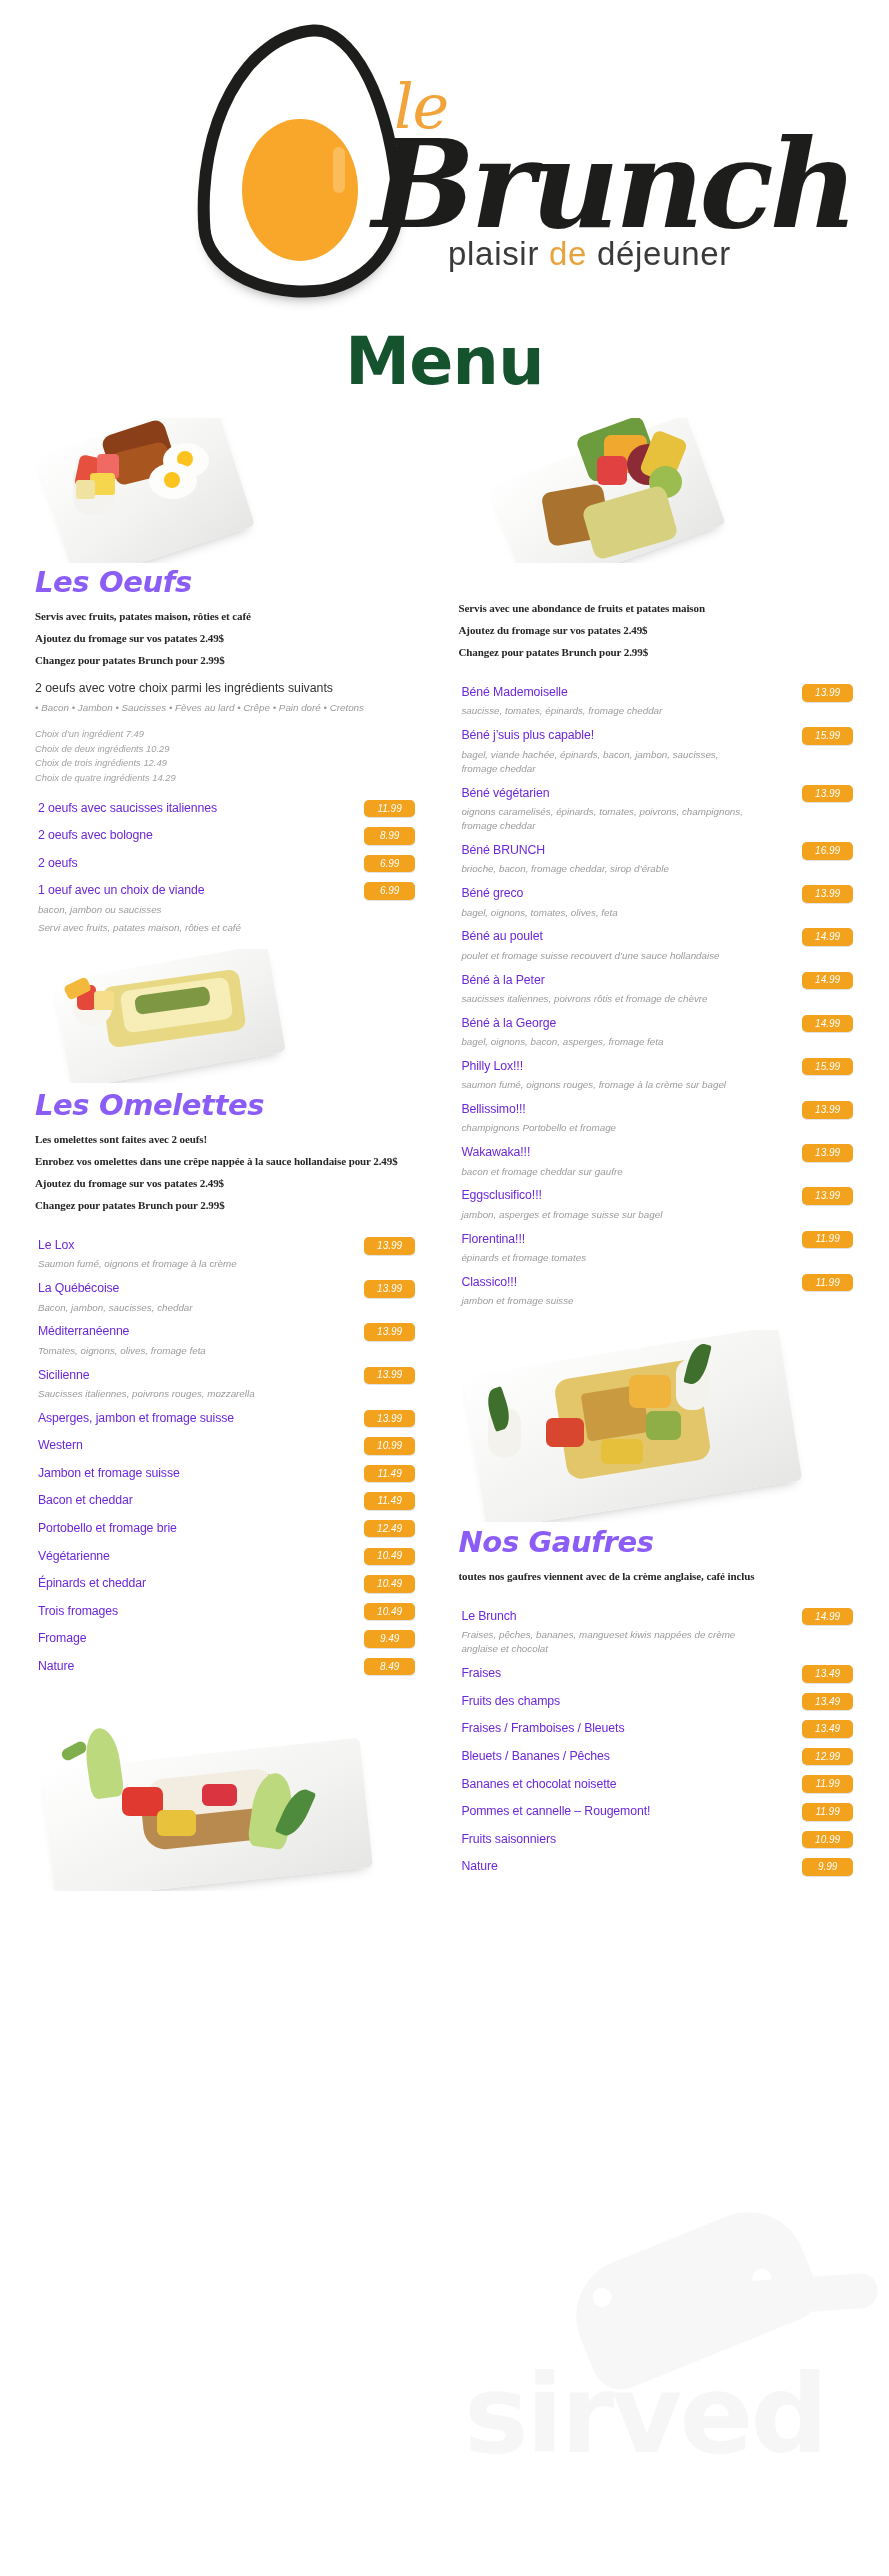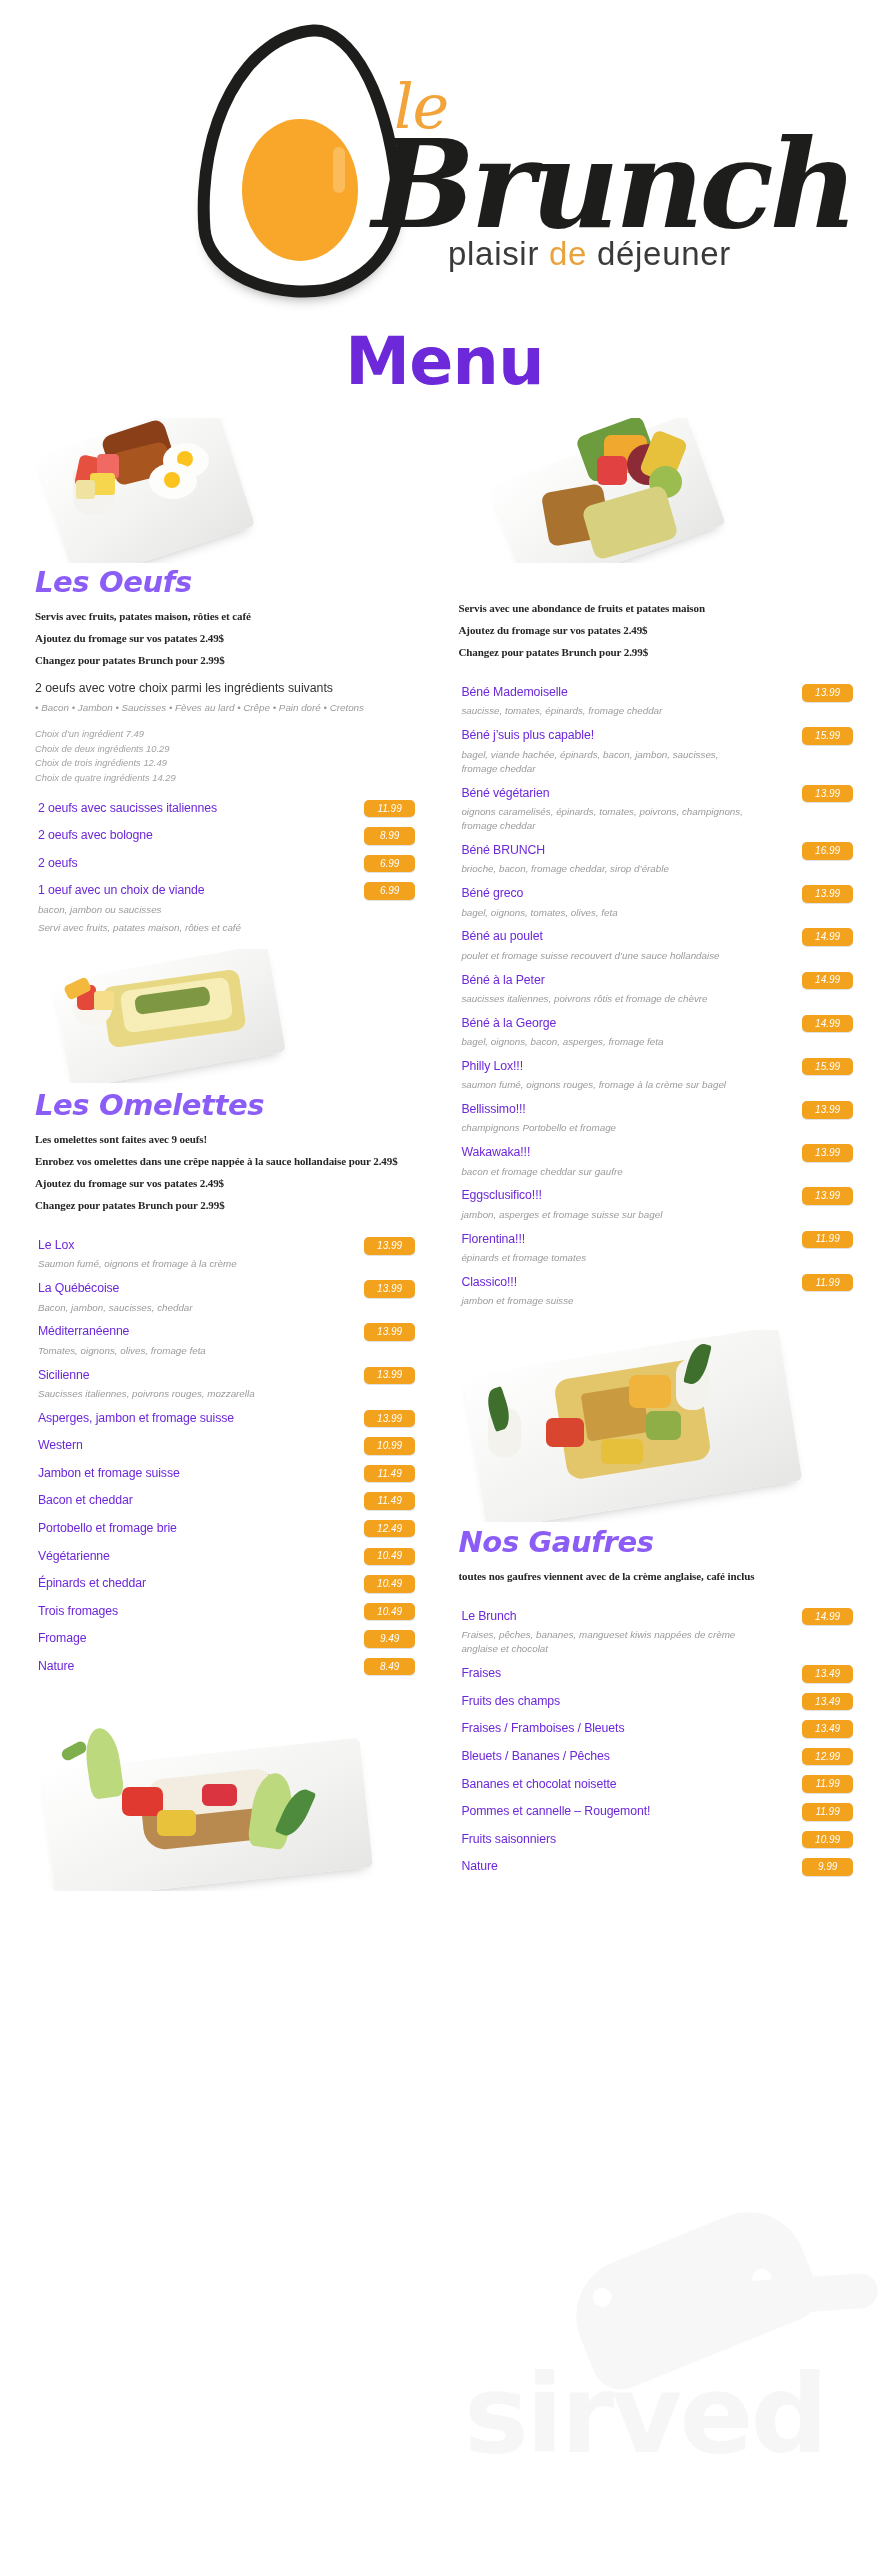--- a/index.html
+++ b/index.html
@@ -91,21 +91,21 @@
     color:#3a3a3a;
     letter-spacing:0.7px;
     white-space:nowrap;
   }
   .tagline .de{color:#e8a33d;}
   .menu-title{
     font-family:"DejaVu Sans", sans-serif;
     font-weight:700;
     font-size:65px;
     letter-spacing:-0.7px;
-    color:#6d28d9;
+    color:#14532d;
     margin-top:-7.2px;
     margin-bottom:19px;
   }
 
   
   .columns{
     display:flex;
     width:889px;
     align-items:flex-start;
   }
@@ -367,21 +367,21 @@
       <div class="blob" style="left:100px;top:42px;width:75px;height:19px;background:#7e9742;border-radius:7.2px;transform:rotate(-8deg);"></div>
       <div class="blob" style="left:38px;top:41px;width:39px;height:36px;background:#f7f6f1;"></div>
       <div class="blob" style="left:42px;top:36px;width:19px;height:25px;background:#e4483b;border-radius:5px;"></div>
       <div class="blob" style="left:30px;top:32px;width:25px;height:14.5px;background:#f3b83c;border-radius:4.3px;transform:rotate(-26deg);"></div>
       <div class="blob" style="left:59px;top:42px;width:20px;height:19px;background:#f5dd8a;border-radius:3.6px;"></div>
     </div>
 
     <div style="margin-top:7.2px">
       <h2 class="section-title">Les Omelettes</h2>
       <div class="intro">
-        <p>Les omelettes sont faites avec 9 oeufs!</p>
+        <p>Les omelettes sont faites avec 2 oeufs!</p>
         <p>Enrobez vos omelettes dans une crêpe nappée à la sauce hollandaise pour 2.49$</p>
         <p>Ajoutez du fromage sur vos patates 2.49$</p>
         <p>Changez pour patates Brunch pour 2.99$</p>
       </div>
       <div class="gap-md"></div>
       <div class="items">
         <div class="item">
           <div class="item-row">
               <span class="item-name">Le Lox</span>
               <span class="price">13.99</span>

